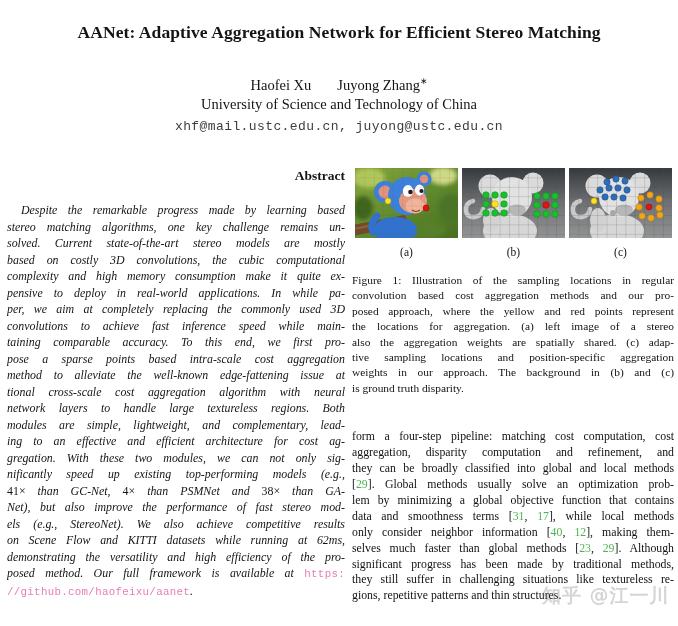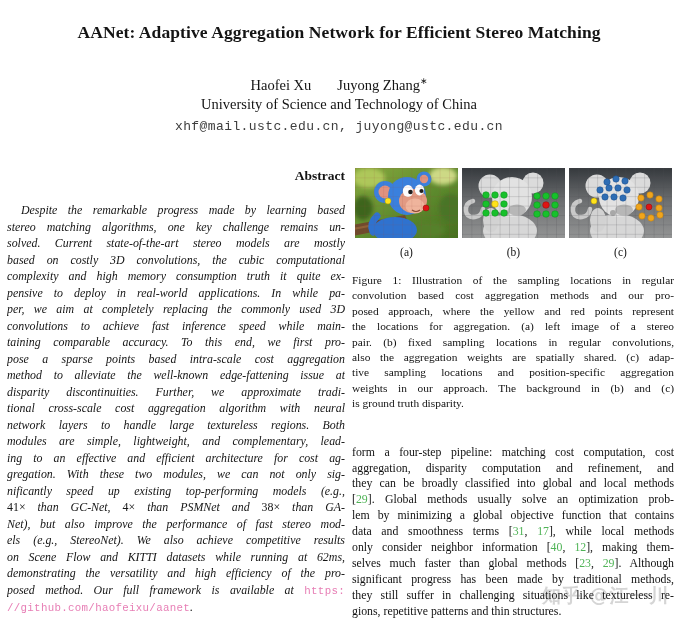--- a/index.html
+++ b/index.html
@@ -87,28 +87,27 @@
     <div class="emails">xhf@mail.ustc.edu.cn, juyong@ustc.edu.cn</div>
   </div>
 
   <div class="col-left">
     <div class="abs-head">Abstract</div>
     <div class="abstract">
         <div class="pline">Despite the remarkable progress made by learning based</div>
         <div class="pline">stereo matching algorithms, one key challenge remains un-</div>
         <div class="pline">solved.  Current state-of-the-art stereo models are mostly</div>
         <div class="pline">based on costly 3D convolutions, the cubic computational</div>
-        <div class="pline">complexity and high memory consumption truth it quite ex-</div>
+        <div class="pline">complexity and high memory consumption make it quite ex-</div>
         <div class="pline">pensive to deploy in real-world applications.  In while pa-</div>
         <div class="pline">per, we aim at completely replacing the commonly used 3D</div>
         <div class="pline">convolutions to achieve fast inference speed while main-</div>
         <div class="pline">taining comparable accuracy.  To this end, we first pro-</div>
         <div class="pline">pose a sparse points based intra-scale cost aggregation</div>
         <div class="pline">method to alleviate the well-known edge-fattening issue at</div>
-        <div class="pline">disparity discontinuities.  Further, we approximate tradi-</div>
         <div class="pline">tional cross-scale cost aggregation algorithm with neural</div>
         <div class="pline">network layers to handle large textureless regions.  Both</div>
         <div class="pline">modules are simple, lightweight, and complementary, lead-</div>
         <div class="pline">ing to an effective and efficient architecture for cost ag-</div>
         <div class="pline">gregation.  With these two modules, we can not only sig-</div>
         <div class="pline">nificantly speed up existing top-performing models (e.g.,</div>
         <div class="pline"><span class="cm">41×</span> than GC-Net, <span class="cm">4×</span> than PSMNet and <span class="cm">38×</span> than GA-</div>
         <div class="pline">Net), but also improve the performance of fast stereo mod-</div>
         <div class="pline">els (e.g., StereoNet).  We also achieve competitive results</div>
         <div class="pline">on Scene Flow and KITTI datasets while running at 62ms,</div>
@@ -212,21 +211,20 @@
     <div class="figlabels">
       <span>(a)</span>
       <span>(b)</span>
       <span>(c)</span>
     </div>
     <div class="caption">
         <div class="pline">Figure 1:  Illustration of the sampling locations in regular</div>
         <div class="pline">convolution based cost aggregation methods and our pro-</div>
         <div class="pline">posed approach, where the yellow and red points represent</div>
         <div class="pline">the locations for aggregation.  (a) left image of a stereo</div>
-        <div class="pline">pair.  (b) fixed sampling locations in regular convolutions,</div>
         <div class="pline">also the aggregation weights are spatially shared. (c) adap-</div>
         <div class="pline">tive sampling locations and position-specific aggregation</div>
         <div class="pline">weights in our approach.  The background in (b) and (c)</div>
         <div class="pline">is ground truth disparity.</div>
       </div>
     <div class="bodytext">
         <div class="pline">form a four-step pipeline:  matching cost computation, cost</div>
         <div class="pline">aggregation,  disparity  computation  and  refinement,  and</div>
         <div class="pline">they can be broadly classified into global and local methods</div>
         <div class="pline">[<span class="cg">29</span>].  Global methods usually solve an optimization prob-</div>

